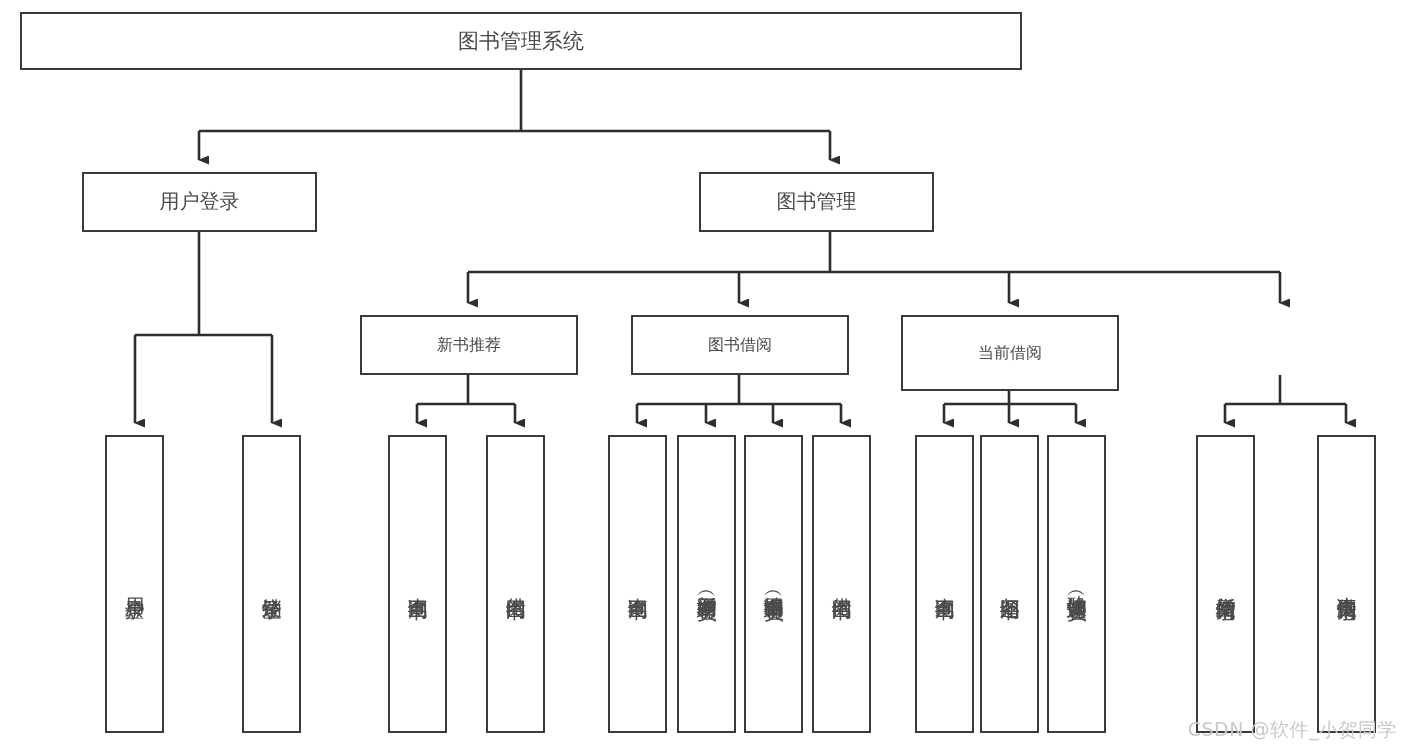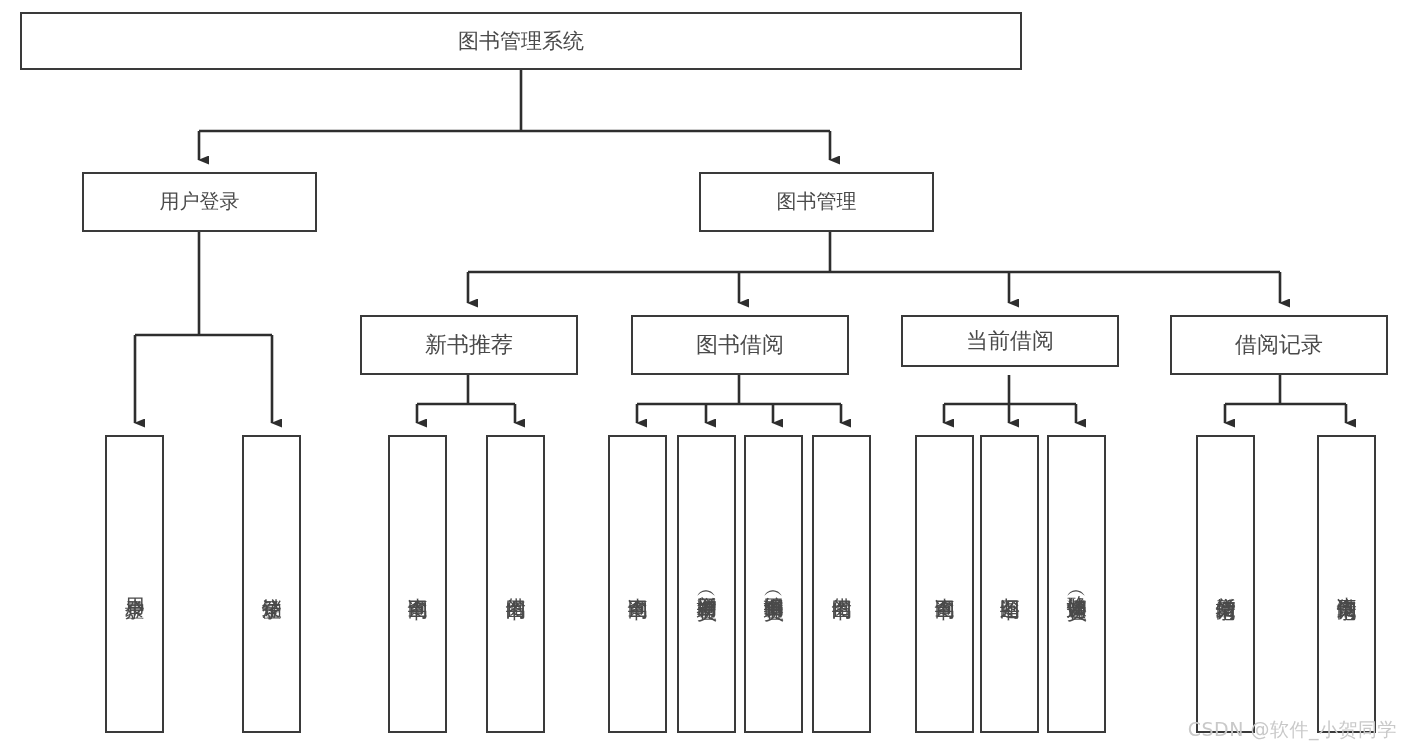--- a/index.html
+++ b/index.html
@@ -35,21 +35,21 @@
     line-height: 1.18;
     text-align: left;
   }
   .node.root {
     font-size: 21px;
   }
   .node.level1 {
     font-size: 20px;
   }
   .node.level2 {
-    font-size: 22px;
+    font-size: 16px;
   }
   .node.leaf {
     font-size: 20px;
     writing-mode: vertical-rl;
     text-orientation: upright;
     padding: 6px 0;
     align-items: center;
     justify-content: center;
     letter-spacing: 1px;
   }
@@ -138,25 +138,22 @@
   <div class="node level1" style="left:699px; top:172px; width:235px; height:60px;">
     <span>图书管理</span>
   </div>
 
   <div class="node level2" style="left:360px; top:315px; width:218px; height:60px;">
     <span>新书推荐</span>
   </div>
   <div class="node level2" style="left:631px; top:315px; width:218px; height:60px;">
     <span>图书借阅</span>
   </div>
-  <div class="node level2" style="left:901px; top:315px; width:218px; height:52px;">
+  <div class="node level2" style="left:901px; top:315px; width:218px; height:76px;">
     <span>当前借阅</span>
-  </div>
-  <div class="node level2" style="left:1170px; top:315px; width:218px; height:60px;">
-    <span>借阅记录</span>
   </div>
 
   <div class="node leaf" style="left:105px; top:435px; width:59px; height:298px;">
     <span class="leaf-text">用户登录</span>
   </div>
   <div class="node leaf" style="left:242px; top:435px; width:59px; height:298px;">
     <span class="leaf-text">注销登录</span>
   </div>
 
   <div class="node leaf" style="left:388px; top:435px; width:59px; height:298px;">

